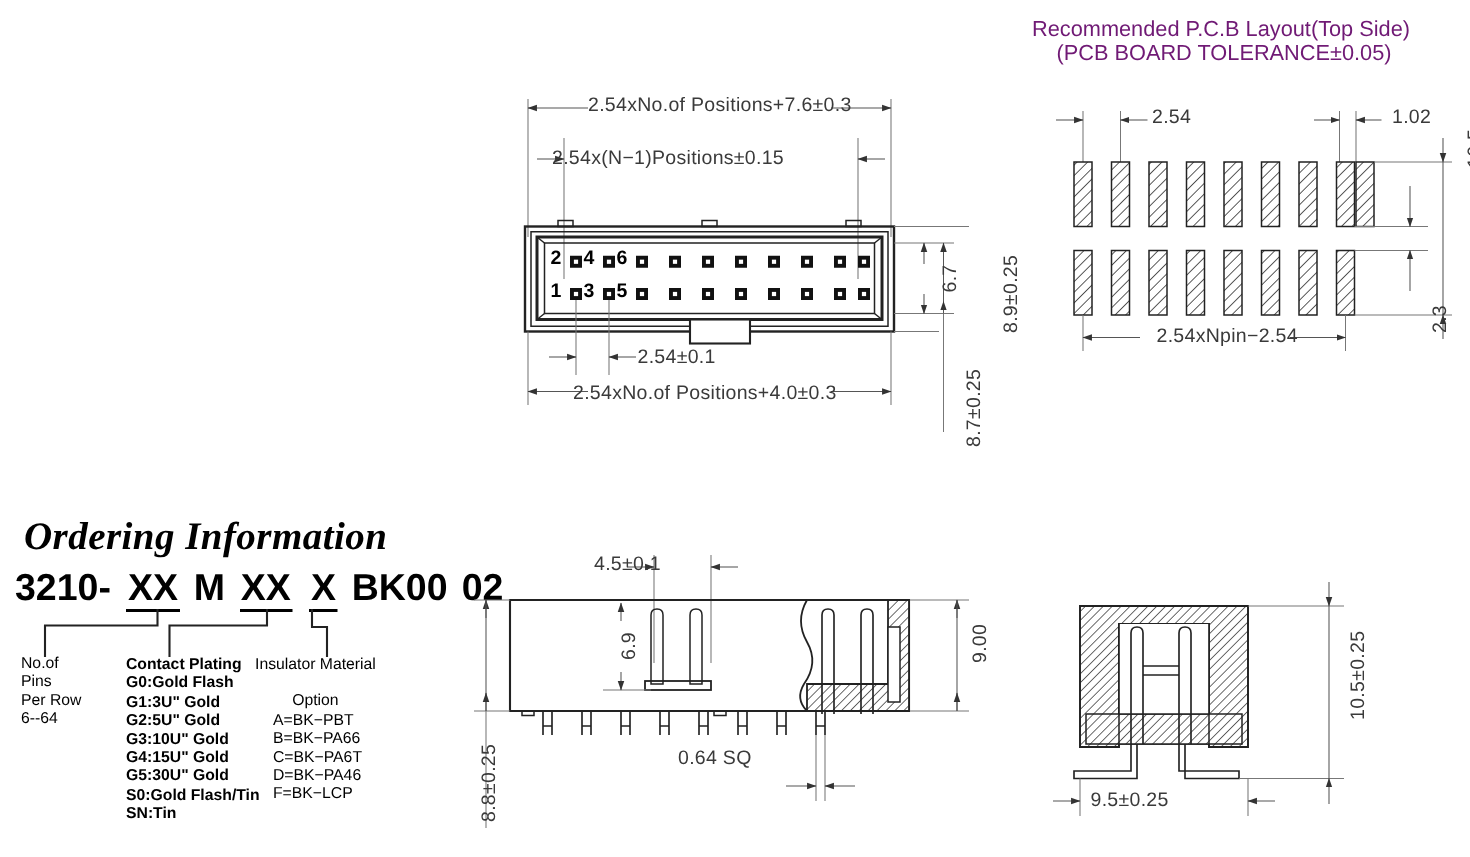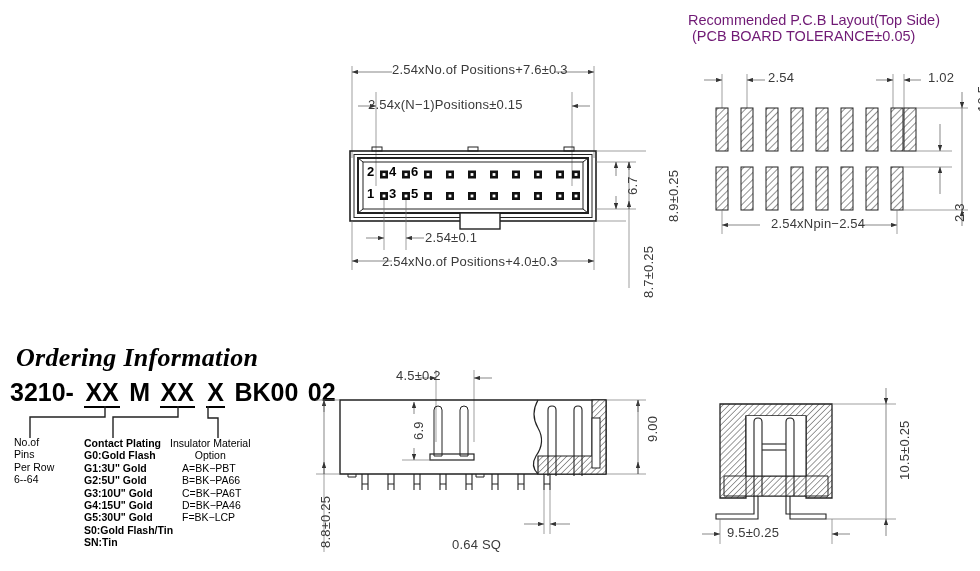--- a/index.html
+++ b/index.html
@@ -56,21 +56,21 @@
       <polygon points="0,0.4 9,3.5 0,6.6" fill="#333"></polygon>
     </marker>
     <marker id="arS" markerWidth="9" markerHeight="7" refX="0.5" refY="3.5" orient="auto">
       <polygon points="9,0.4 0,3.5 9,6.6" fill="#333"></polygon>
     </marker>
   </defs>
 </svg>
 
 <div class="abs" style="left:688px;top:12px;">
   <div class="note">Recommended P.C.B Layout(Top Side)</div>
-  <div class="note" style="text-align:left;padding-left:4px;">(PCB BOARD TOLERANCE±0.05)</div>
+  <div class="note" style="text-align:center;padding-left:4px;">(PCB BOARD TOLERANCE±0.05)</div>
 </div>
 
 <svg class="abs" style="left:700px;top:62px;width:280px;height:170px;">
 
   <line class="ext" x1="22" y1="12" x2="22" y2="46"></line>
   <line class="ext" x1="47" y1="12" x2="47" y2="46"></line>
 
   <line class="thin" x1="4" y1="18" x2="22" y2="18" marker-end="url(#ar)"></line>
   <line class="thin" x1="65" y1="18" x2="47" y2="18" marker-end="url(#ar)"></line>
 
@@ -279,21 +279,21 @@
   <div>G2:5U"  Gold</div>
   <div>G3:10U"  Gold</div>
   <div>G4:15U"  Gold</div>
   <div>G5:30U"  Gold</div>
   <div>S0:Gold  Flash/Tin</div>
   <div>SN:Tin</div>
 </div>
 
 <div class="abs legend" style="left:170px;top:437px;">
   <div>Insulator Material</div>
-  <div style="text-align:center;">Option</div>
+  <div style="text-align:center;margin-top:12px;">Option</div>
   <div style="padding-left:12px;">A=BK−PBT</div>
   <div style="padding-left:12px;">B=BK−PA66</div>
   <div style="padding-left:12px;">C=BK−PA6T</div>
   <div style="padding-left:12px;">D=BK−PA46</div>
   <div style="padding-left:12px;">F=BK−LCP</div>
 </div>
 
 <svg class="abs" style="left:316px;top:356px;width:340px;height:200px;">
 
   <line class="ext" x1="120" y1="14" x2="120" y2="86"></line>
@@ -346,25 +346,25 @@
   <line class="thin" x1="8" y1="44" x2="8" y2="56" marker-start="url(#arS)"></line>
   <line class="thin" x1="8" y1="44" x2="8" y2="118"></line>
   <line class="thin" x1="8" y1="118" x2="8" y2="106" marker-end="url(#ar)"></line>
   <line class="ext" x1="8" y1="118" x2="8" y2="196"></line>
 
   <line class="thin" x1="322" y1="44" x2="322" y2="56" marker-start="url(#arS)"></line>
   <line class="thin" x1="322" y1="44" x2="322" y2="118"></line>
   <line class="thin" x1="322" y1="118" x2="322" y2="106" marker-end="url(#ar)"></line>
 </svg>
 
-<div class="abs dimtxt" style="left:396px;top:368px;">4.5±0.2</div>
+<div class="abs dimtxt" style="left:396px;top:368px;">4.5±0.1</div>
 <div class="abs dimtxt vtxt" style="left:411px;top:440px;transform:rotate(-90deg);">6.9</div>
 <div class="abs dimtxt vtxt" style="left:645px;top:442px;transform:rotate(-90deg);">9.00</div>
 <div class="abs dimtxt vtxt" style="left:318px;top:548px;transform:rotate(-90deg);">8.8±0.25</div>
-<div class="abs dimtxt" style="left:452px;top:537px;">0.64  SQ</div>
+<div class="abs dimtxt" style="left:452px;top:497px;">0.64  SQ</div>
 
 <svg class="abs" style="left:700px;top:368px;width:280px;height:180px;">
 
   <path d="M20 36 L20 130 L46 130 L46 48 L106 48 L106 130 L132 130 L132 36 Z" fill="url(#hatch2)" stroke="#222" stroke-width="1.3"></path>
 
   <path d="M24 108 L24 128 L128 128 L128 108 Z" fill="url(#hatch2)" stroke="#222" stroke-width="1"></path>
   <rect x="46" y="108" width="60" height="20" fill="url(#hatch2)" stroke="#222" stroke-width="1"></rect>
 
   <rect x="46" y="48" width="60" height="60" fill="#ffffff" stroke="none"></rect>
   <line class="ln" x1="46" y1="48" x2="46" y2="108" stroke-width="1.1"></line>

